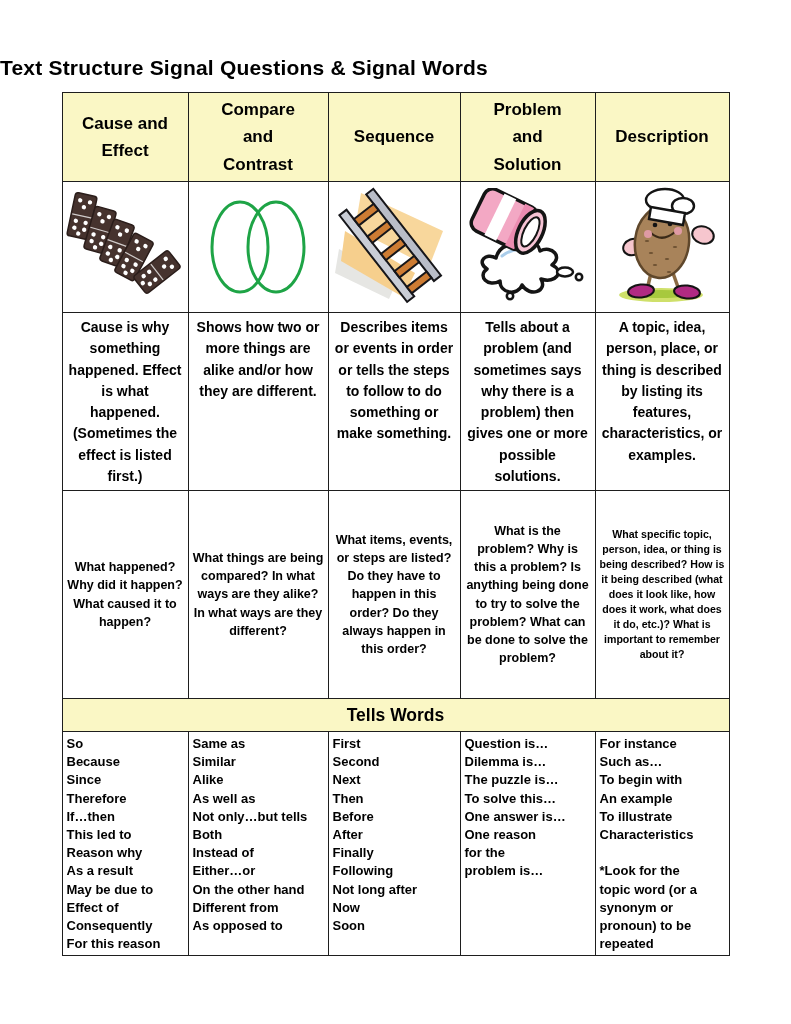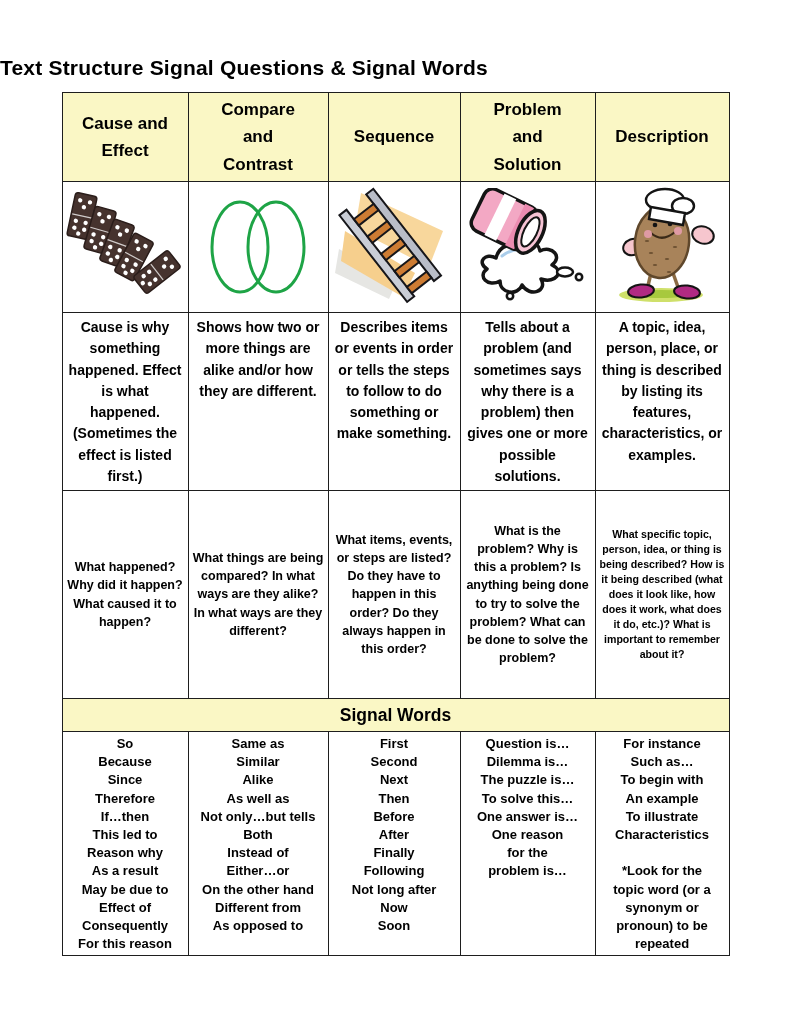--- a/index.html
+++ b/index.html
@@ -41,21 +41,21 @@
     background:var(--header_bg);
     font-size:17.5px;font-weight:700;text-align:center;vertical-align:middle;
     height:28px;
   }
   .q-row td{
     height:177px;vertical-align:middle;text-align:center;
     font-size:12.5px;font-weight:700;line-height:1.45;
   }
   .q-row td:nth-child(5){font-size:10.6px;line-height:1.42;padding:15px 3px;}
   .w-row td{
-    height:217px;vertical-align:top;text-align:center;
+    height:217px;vertical-align:top;
     font-size:13px;font-weight:700;line-height:1.4;
     white-space:pre-line;padding-top:3px;
   }
 </style>
 </head>
 <body>
 
 <div class="page">
   <h1 class="title">Text Structure Signal Questions &amp; Signal Words</h1>
 
@@ -203,21 +203,21 @@
 
     <tr class="q-row">
       <td>What happened? Why did it happen? What caused it to happen?</td>
       <td>What things are being compared? In what ways are they alike? In what ways are they different?</td>
       <td>What items, events, or steps are listed? Do they have to happen in this order? Do they always happen in this order?</td>
       <td>What is the problem? Why is this a problem? Is anything being done to try to solve the problem? What can be done to solve the problem?</td>
       <td>What specific topic, person, idea, or thing is being described? How is it being described (what does it look like, how does it work, what does it do, etc.)? What is important to remember about it?</td>
     </tr>
 
     <tr class="banner-row">
-      <td colspan="5">Signal Words</td>
+      <td colspan="5">Tells Words</td>
     </tr>
 
     <tr class="w-row">
       <td>So
 Because
 Since
 Therefore
 If…then
 This led to
 Reason why

